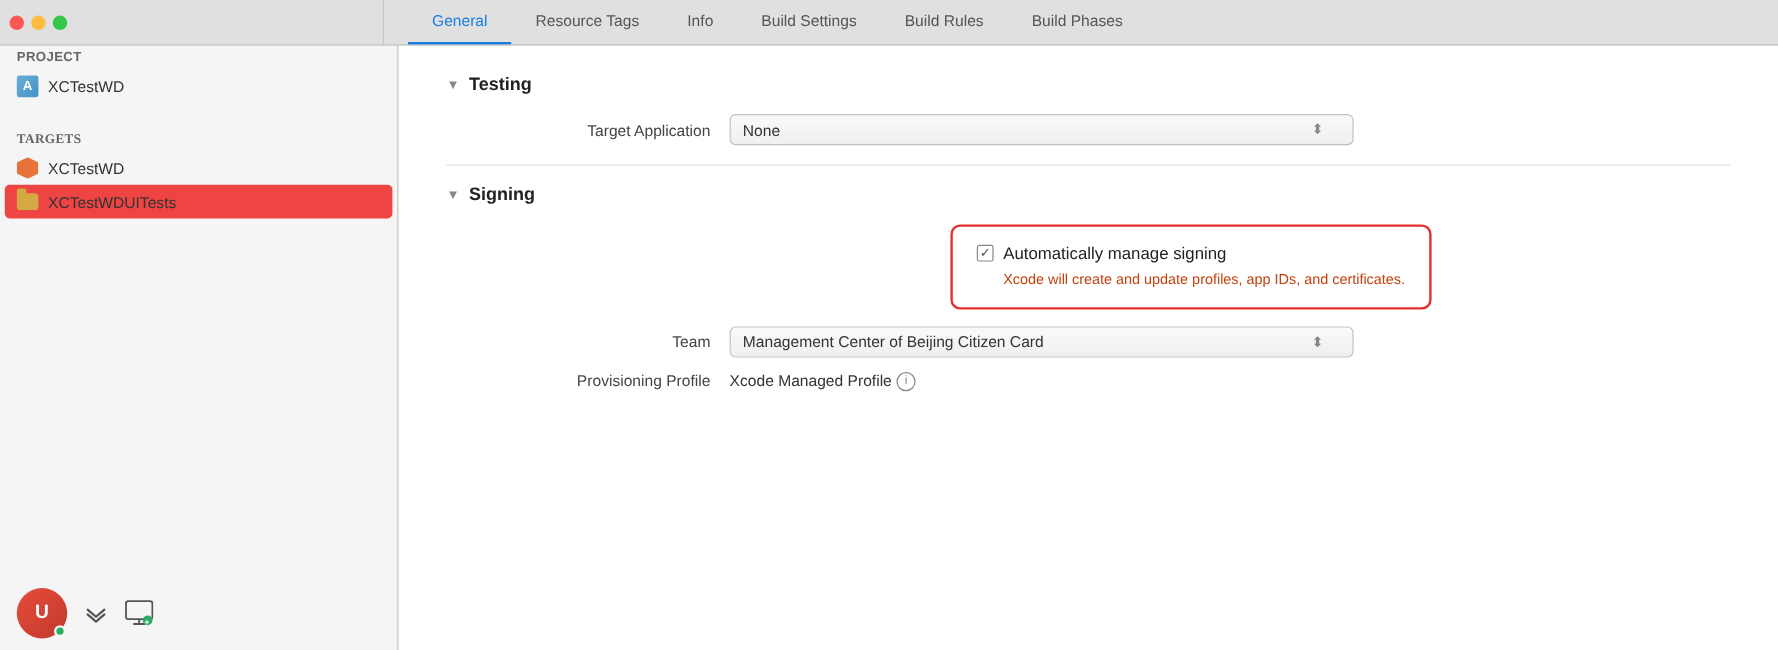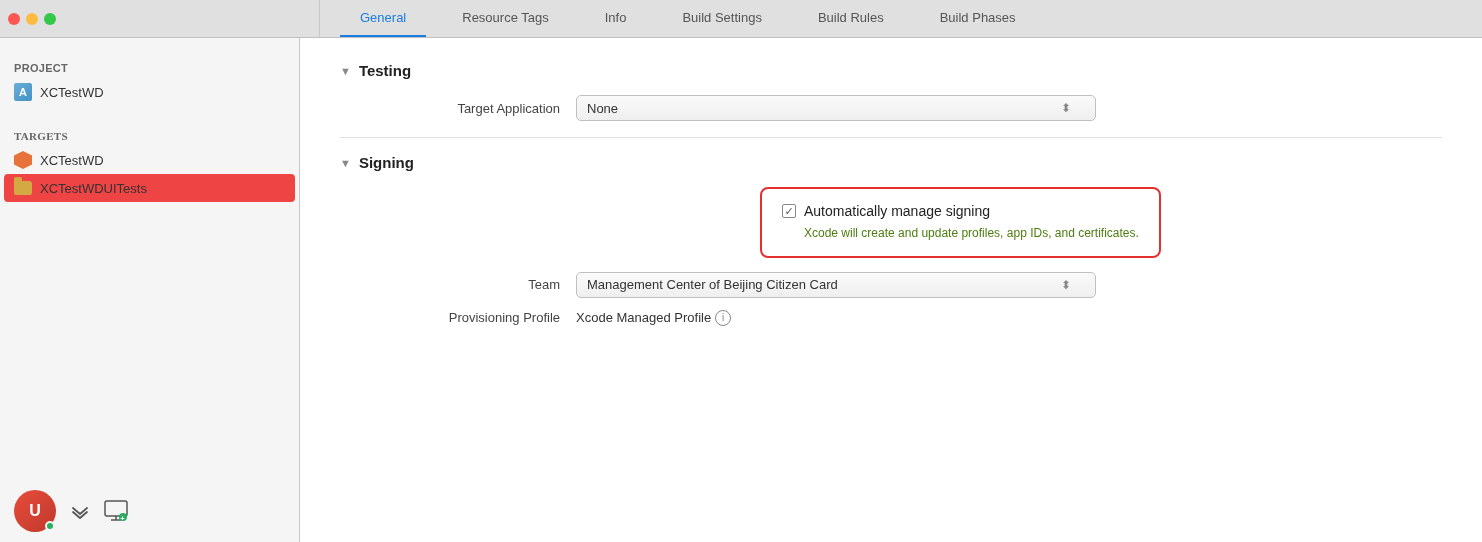--- a/index.html
+++ b/index.html
@@ -53,21 +53,21 @@
       border: none;
       cursor: pointer;
     }
 
     .tab-bar-tabs {
       display: flex;
       align-items: flex-end;
       flex: 1;
       height: 100%;
       padding-left: 20px;
-      gap: 16px;
+      gap: 0;
     }
 
     .tab-item {
       padding: 0 20px;
       height: 100%;
       display: flex;
       align-items: center;
       font-size: 13px;
       color: #555;
       cursor: pointer;
@@ -83,24 +83,24 @@
 
     
     .main-area {
       display: flex;
       flex: 1;
       overflow: hidden;
     }
 
     
     .sidebar {
-      width: 300px;
+      width: 332px;
       background: #f5f5f5;
       border-right: 1px solid #c8c8c8;
-      padding-top: 20px;
+      padding-top: 0;
       flex-shrink: 0;
       position: relative;
     }
 
     .sidebar-section-label {
       font-size: 11px;
       font-weight: 700;
       color: #666;
       padding: 4px 14px;
       text-transform: uppercase;
@@ -456,21 +456,21 @@
 
       <div style="position:relative; padding-left: 20px;">
         <div style="margin-left: 200px; display: inline-block;">
           <div class="red-outline-box">
             <div style="display:flex; align-items:center; gap:8px; margin-bottom:6px;">
               <div class="checkbox-box checked">
                 <span class="checkbox-checkmark">✓</span>
               </div>
               <span class="checkbox-label">Automatically manage signing</span>
             </div>
-            <div style="font-size:12px; color:#4d7c0f; line-height:1.4; padding-left:22px;">Xcode will create and update profiles, app IDs, and certificates.</div>
+            <div style="font-size:12px; color:#c2410c; line-height:1.4; padding-left:22px;">Xcode will create and update profiles, app IDs, and certificates.</div>
           </div>
         </div>
       </div>
 
       <div class="form-row">
         <div class="form-label">Team</div>
         <div class="dropdown-select">
           <span>Management Center of Beijing Citizen Card</span>
           <span class="dropdown-arrows">⬍</span>
         </div>

